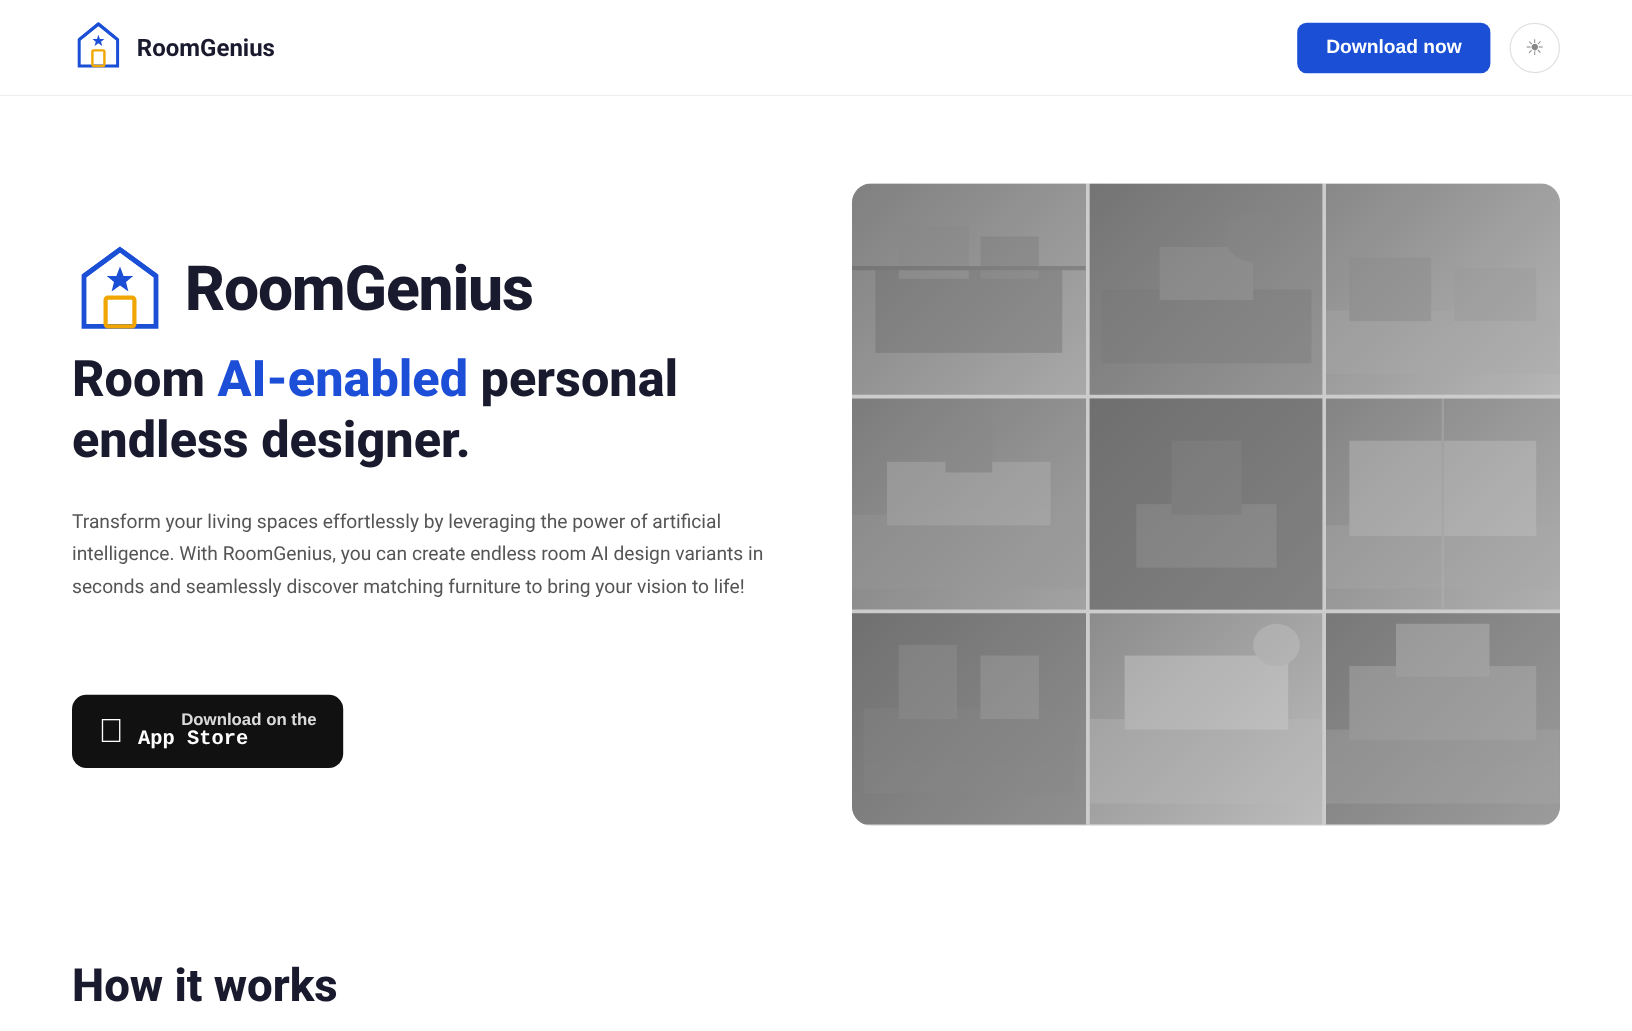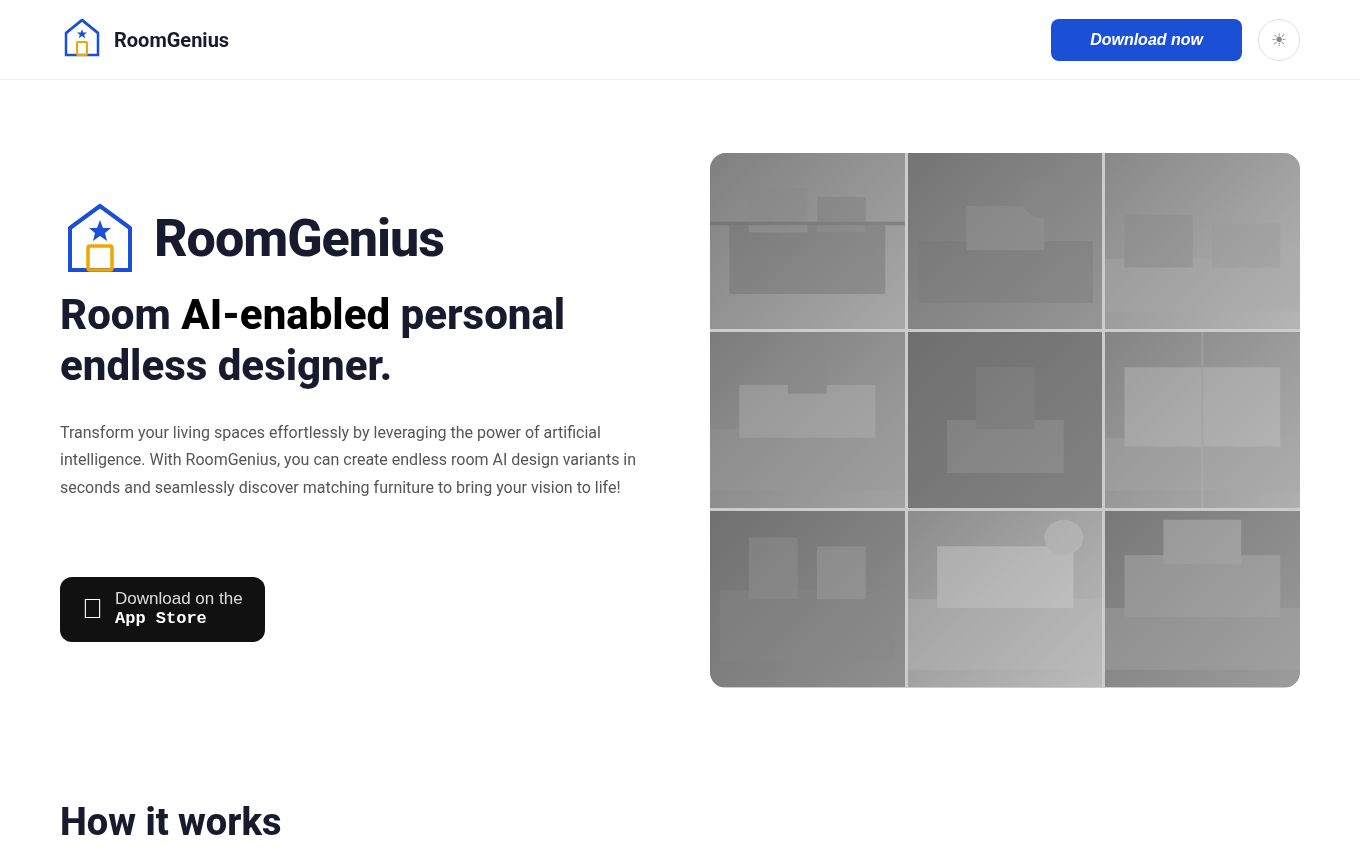--- a/index.html
+++ b/index.html
@@ -50,25 +50,24 @@
       display: flex;
       align-items: center;
       gap: 16px;
     }
 
     .btn-download {
       background: #1a4fd6;
       color: #fff;
       border: none;
       border-radius: 8px;
-      padding: 12px 39px;
+      padding: 12px 24px;
       font-size: 16px;
       font-weight: 600;
       cursor: pointer;
-      font-style: italic;
     }
 
     .btn-theme {
       width: 42px;
       height: 42px;
       border-radius: 50%;
       border: 1px solid #e0e0e0;
       background: #fff;
       display: flex;
       align-items: center;
@@ -113,21 +112,21 @@
 
     .hero-tagline {
       font-size: 42px;
       font-weight: 800;
       color: #1a1a2e;
       line-height: 1.2;
       margin-bottom: 28px;
     }
 
     .hero-tagline .highlight {
-      color: #000000;
+      color: #1d4ed8;
     }
 
     .hero-desc {
       font-size: 16px;
       color: #555;
       line-height: 1.7;
       margin-bottom: 76px;
       max-width: 580px;
     }
 
@@ -149,25 +148,26 @@
       text-align: left;
       min-width: 175px;
     }
 
     .store-btn .store-icon {
       font-size: 28px;
       line-height: 1;
     }
 
     .store-btn .store-text-small {
-      font-size: 17px;
-      font-weight: 400;
+      font-size: 14px;
+      font-weight: 700;
       opacity: 0.85;
       display: block;
       line-height: 1.2;
+      margin-left: 36px;
     }
 
     .store-btn .store-text-big {
       font-size: 17px;
       font-weight: 700;
       display: block;
       line-height: 1.2;
       font-family: Liberation Mono, monospace;
     }
 

